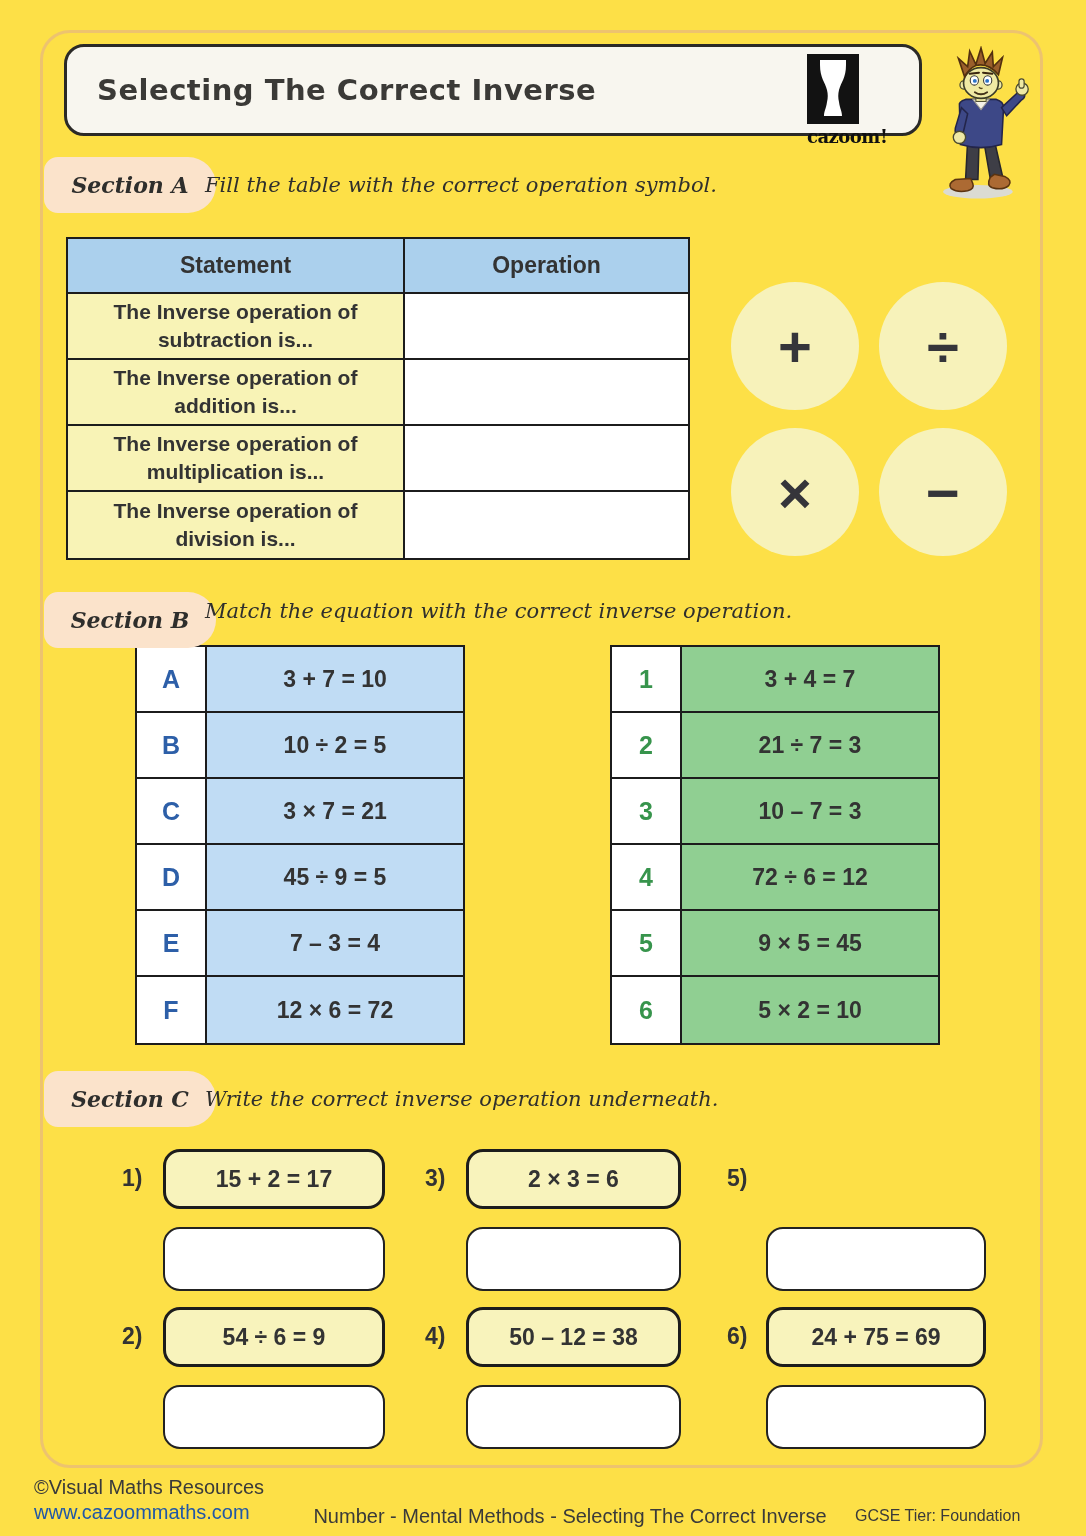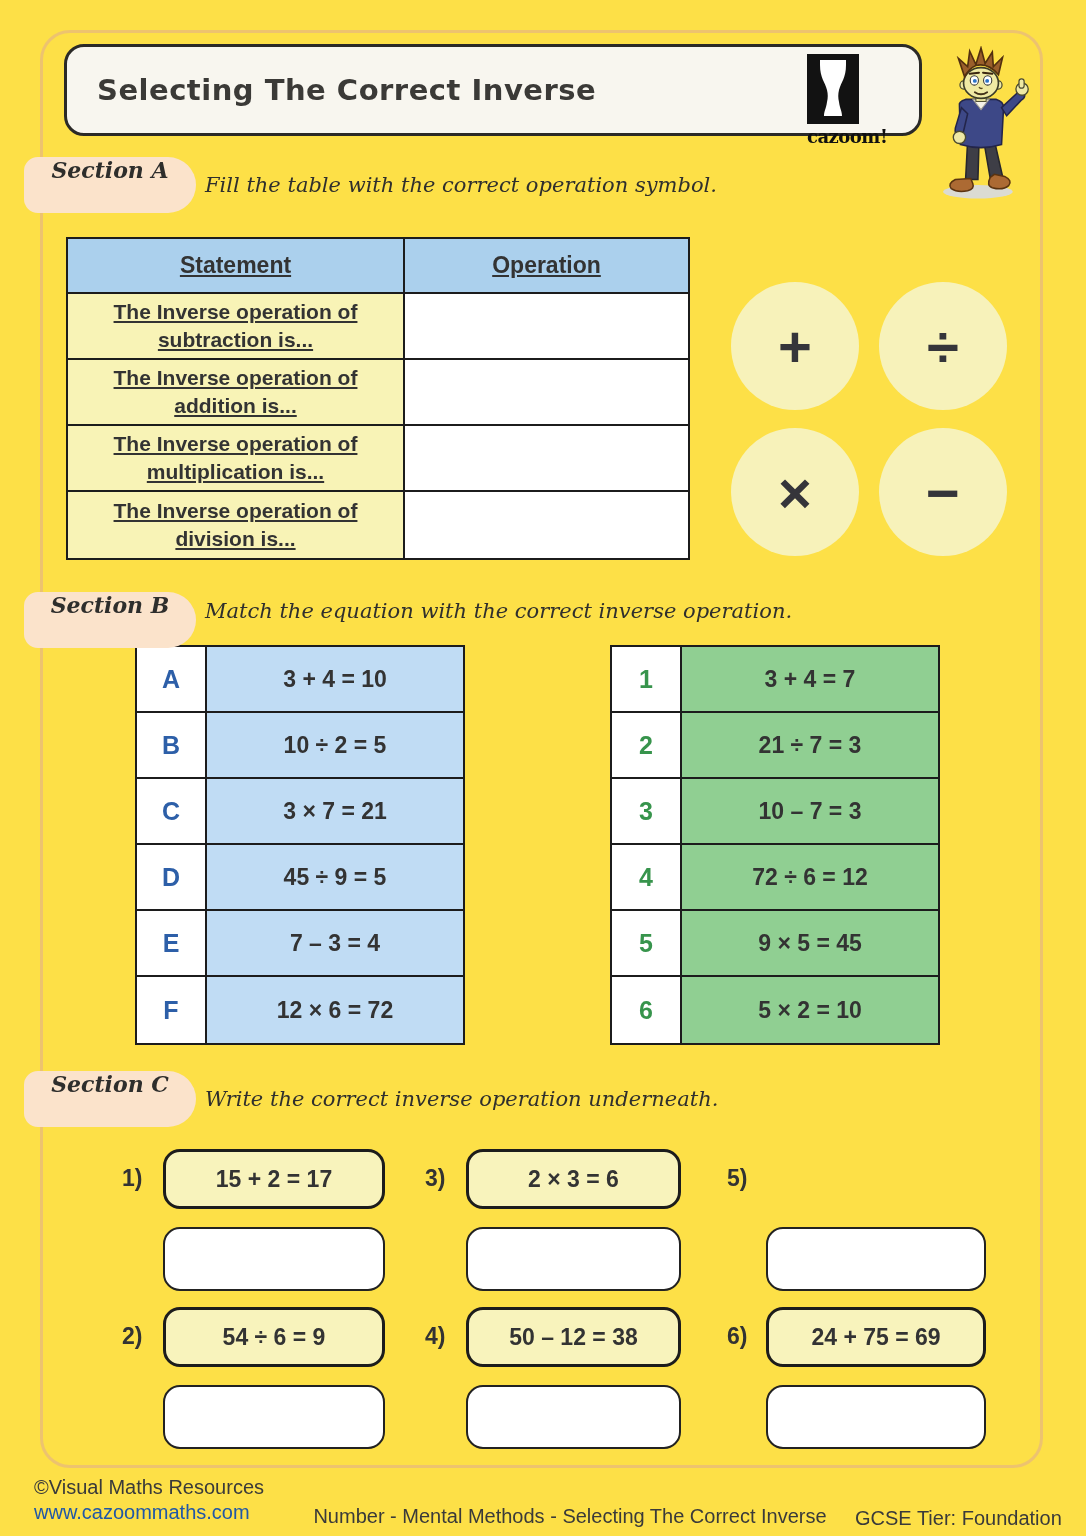--- a/index.html
+++ b/index.html
@@ -23,42 +23,42 @@
     letter-spacing:.5px; font-family:"DejaVu Sans", sans-serif;
   }
   .logo { position:absolute; right:12px; top:7px; width:100px; text-align:left; }
   .logo-text {
     display:block; margin-top:-2px; font-family:"DejaVu Serif", serif;
     font-weight:bold; font-size:18px; color:#101010; letter-spacing:-.5px;
   }
   .mascot { position:absolute; left:924px; top:46px; width:114px; height:154px; }
   
   .section-pill {
-    position:absolute; left:24px; width:172px; height:56px; background:#FBE3CB;
-    border-radius:14px 28px 28px 14px; display:flex; justify-content:center;
+    position:absolute; left:44px; width:172px; height:56px; background:#FBE3CB;
+    border-radius:14px 28px 28px 14px; display:flex; align-items:center; justify-content:center;
     z-index:2;
   }
   .section-pill span {
     font-family:"DejaVu Serif", serif; font-style:italic; font-weight:bold;
     font-size:22px; color:#2E2E2C;
   }
   .instr {
     position:absolute; left:205px; font-family:"DejaVu Serif", serif;
     font-style:italic; font-size:21px; color:#2F2F2D; z-index:2; white-space:nowrap;
   }
   .pill-a { top:157px; } .instr-a { top:173px; }
   .pill-b { top:583px;margin-top:9px; } .instr-b { top:599px; }
   .pill-c { top:1071px; } .instr-c { top:1087px; }
   
   .table-a {
     position:absolute; left:66px; top:237px; width:624px;
     display:grid; grid-template-columns:337px 1fr; grid-template-rows:55px repeat(4,66px);
     border:2.5px solid #1C1C1C; background:#fff;
   }
-  .table-a > div { display:flex; flex-direction:column; align-items:center; justify-content:center; text-align:right;text-decoration:underline; }
+  .table-a > div { display:flex; flex-direction:column; align-items:center; justify-content:center; text-align:right; }
   .ta-head { background:#ABD0ED; font-weight:bold; font-size:23px; color:#333; }
   .ta-stmt { background:#F8F3B6; font-weight:bold; font-size:21px; color:#333; line-height:1.32; }
   .ta-op   { background:#ffffff; }
   .bdr-r { border-right:2.5px solid #1C1C1C; }
   .bdr-b { border-bottom:2.5px solid #1C1C1C; }
   
   .sym-circle {
     position:absolute; width:128px; height:128px; border-radius:50%;
     background:#F7F2BA; display:flex; align-items:center; justify-content:center;
     font-weight:bold; font-size:58px; color:#35353A;
@@ -92,21 +92,21 @@
   }
   .col1 { left:163px; width:222px; } .col2 { left:466px; width:215px; } .col3 { left:766px; width:220px; }
   .row-eq-1 { top:1149px;text-align:center; } .row-bl-1 { top:1227px; }
   .row-eq-2 { top:1307px; } .row-bl-2 { top:1385px; }
   .lab-1 { left:122px; top:1165px; } .lab-3 { left:425px; top:1165px; } .lab-5 { left:727px; top:1165px; }
   .lab-2 { left:122px; top:1323px; } .lab-4 { left:425px; top:1323px; } .lab-6 { left:727px; top:1323px; }
   
   .f-copy { position:absolute; left:34px; top:1476px; font-size:20px; color:#3A3A3A; }
   .f-url  { position:absolute; left:34px; top:1501px; font-size:20px; color:#2057A7; cursor:pointer; }
   .f-center { position:absolute; left:270px; top:1505px; width:600px; text-align:center; font-size:20px; color:#3A3A3A; }
-  .f-tier { position:absolute; left:855px; top:1507px; font-size:20px; color:#3A3A3A; }
+  .f-tier { position:absolute; left:855px; top:1507px; font-size:16px; color:#3A3A3A; }
 </style>
 </head>
 <body>
 
 <div class="page">
   <div class="frame"></div>
 
   <div class="title-box">
     <div class="title">Selecting The Correct Inverse</div>
     <div class="logo">
@@ -185,21 +185,21 @@
   <div class="sym-circle sym-3">×</div>
   <div class="sym-circle sym-4">−</div>
 
   <div class="section-pill pill-b">
     <span>Section B</span>
   </div>
   <div class="instr instr-b">Match the equation with the correct inverse operation.</div>
 
   <div class="match-table mt-left">
     <div class="key-cell bdr-r bdr-b">A</div>
-    <div class="eq-cell bdr-b">3 + 4 = 10</div>
+    <div class="eq-cell bdr-b">3 + 7 = 10</div>
     <div class="key-cell bdr-r bdr-b">B</div>
     <div class="eq-cell bdr-b">10 ÷ 2 = 5</div>
     <div class="key-cell bdr-r bdr-b">C</div>
     <div class="eq-cell bdr-b">3 × 7 = 21</div>
     <div class="key-cell bdr-r bdr-b">D</div>
     <div class="eq-cell bdr-b">45 ÷ 9 = 5</div>
     <div class="key-cell bdr-r bdr-b">E</div>
     <div class="eq-cell bdr-b">7 – 3 = 4</div>
     <div class="key-cell bdr-r">F</div>
     <div class="eq-cell">12 × 6 = 72</div>

